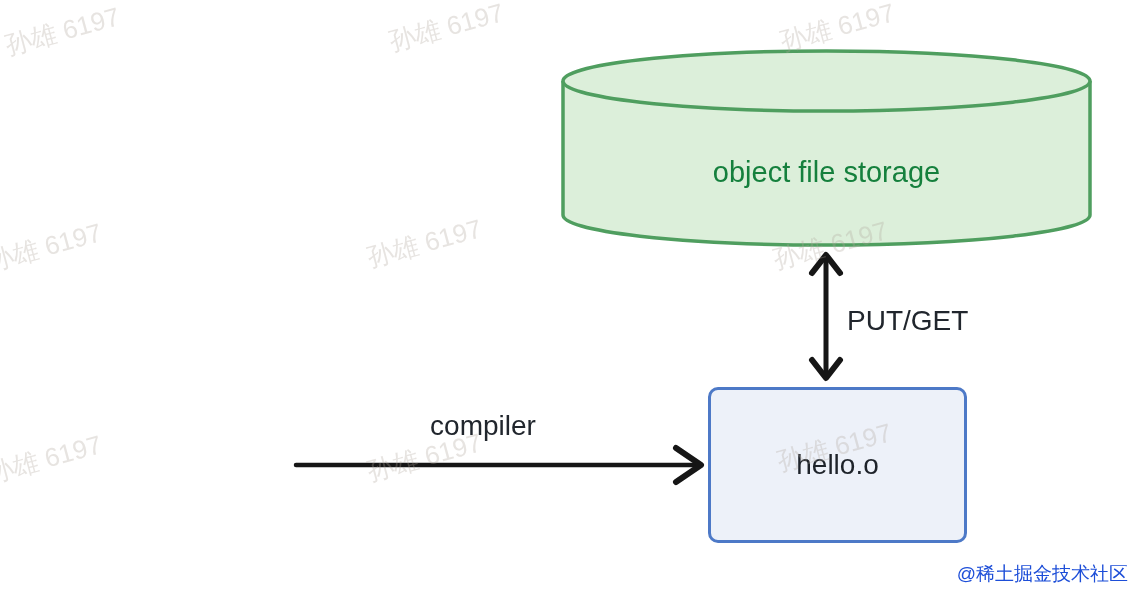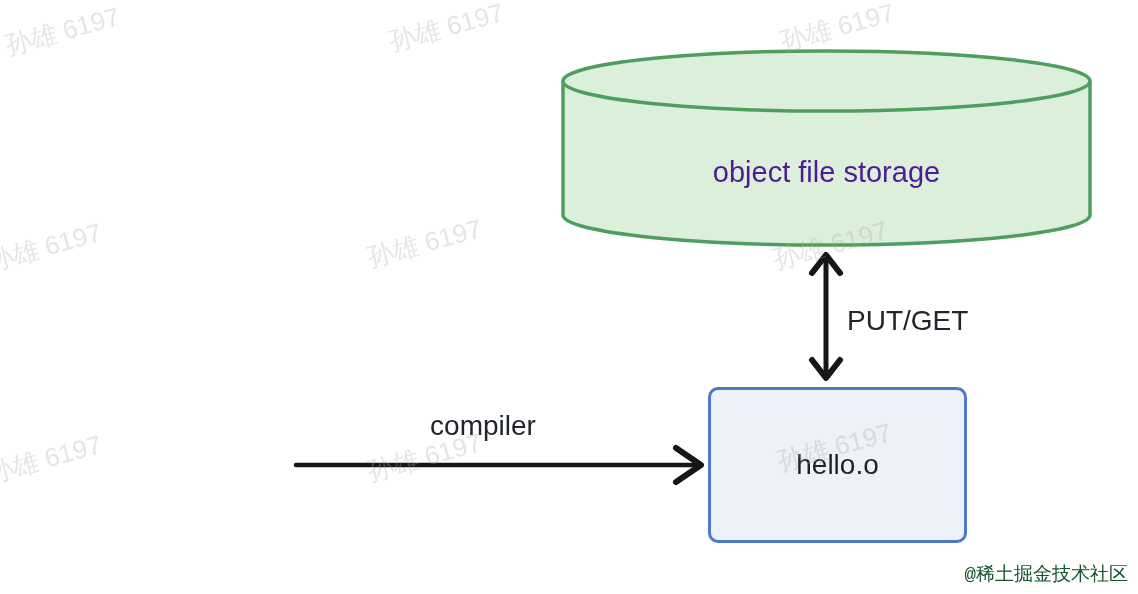--- a/index.html
+++ b/index.html
@@ -31,21 +31,21 @@
     color: #1e232a;
   }
   .box-source { left: 50px; top: 385px; width: 238px; height: 160px; }
   .box-object { left: 708px; top: 387px; width: 259px; height: 156px; }
   .storage-label {
     position: absolute;
     left: 563px; top: 156px;
     width: 527px;
     text-align: center;
     font-size: 29px;
-    color: #4c1d95;
+    color: #15803d;
   }
   .edge-label {
     position: absolute;
     color: #21262d;
     font-size: 28px;
     text-align: center;
   }
   .label-compiler {
     left: 363px; top: 410px;
     width: 240px;
@@ -68,22 +68,22 @@
   .wm4 { left: -14px; top: 230px; }
   .wm5 { left: 366px; top: 226px; }
   .wm6 { left: 772px; top: 228px; }
   .wm7 { left: -14px; top: 442px; }
   .wm8 { left: 366px; top: 440px; }
   .wm9 { left: 776px; top: 430px; }
   .credit {
     position: absolute;
     right: 10px; bottom: 7px;
     font-size: 19px;
-    color: #14532d;
-    font-family: Liberation Mono, monospace;
+    color: #1d4ed8;
+    font-family: Liberation Sans, sans-serif;
   }
 </style>
 </head>
 <body>
 
 <div class="canvas">
 
   <svg class="shapes" viewBox="0 0 1138 594" xmlns="http://www.w3.org/2000/svg">
 
     <g>

